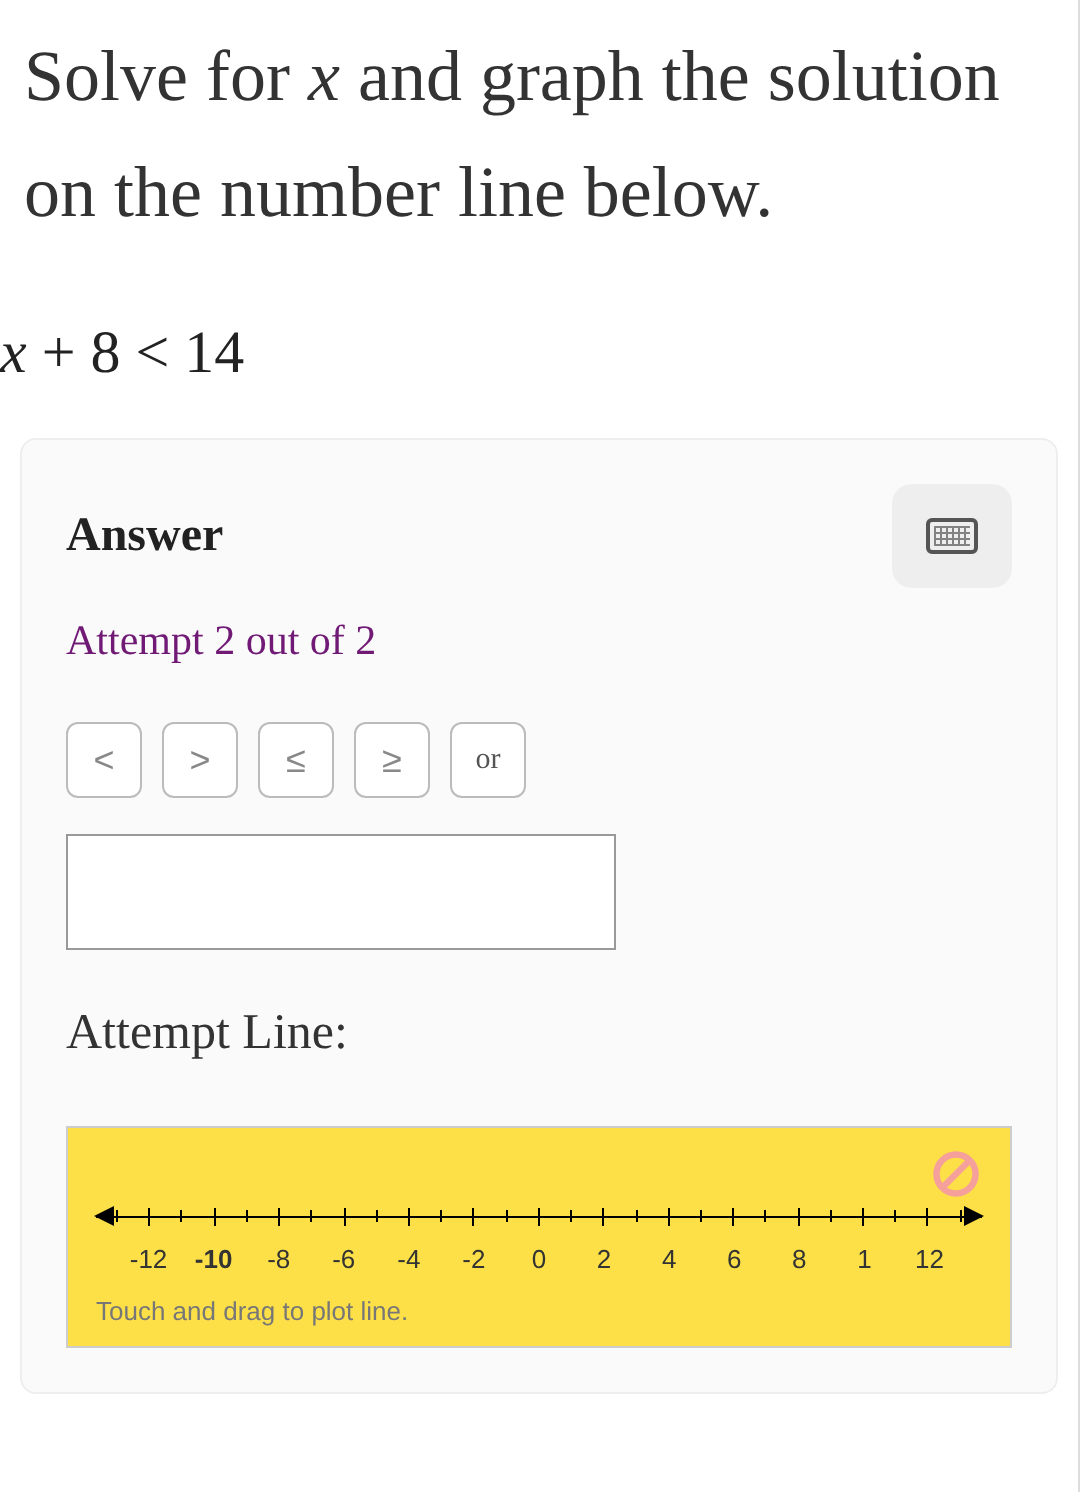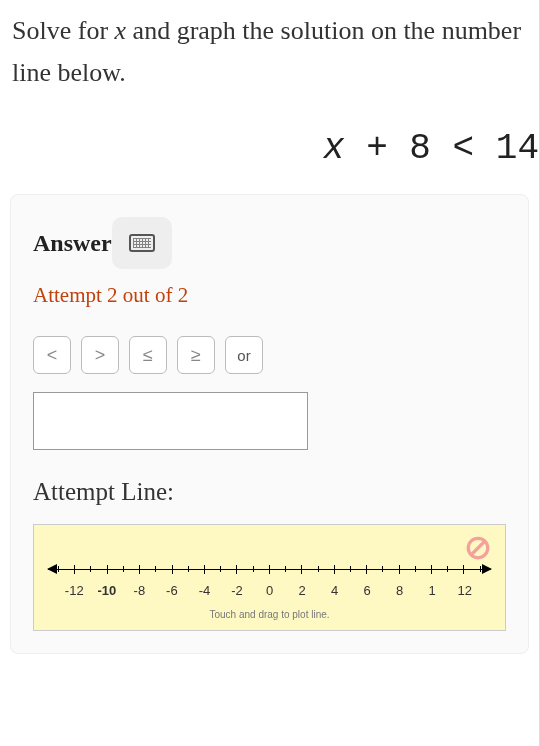--- a/index.html
+++ b/index.html
@@ -14,47 +14,48 @@
       background: #fff;
       color: #222;
       position: relative;
     }
     .container {
       padding: 10px 0 0 0;
       border-right: 1px solid #ddd;
       height: 100%;
     }
     .problem-text {
-      font-size: 26px;
+      font-size: 36px;
       line-height: 1.6;
       padding: 0 12px 20px 12px;
       color: #333;
     }
     .math-var {
       font-style: italic;
       font-family: 'Times New Roman', serif;
     }
     .equation {
-      text-align: right;
-      font-size: 36px;
+      text-align: left;
+      font-size: 30px;
       padding: 15px 0 25px 0;
-      font-family: Liberation Mono, monospace;
+      font-family: Liberation Serif, serif;
     }
     .equation .var {
       font-style: italic;
     }
     .answer-section {
       margin: 0 10px;
       padding: 22px;
       background: #fafafa;
       border: 1px solid #eee;
       border-radius: 8px;
     }
     .answer-header {
       display: flex;
+      justify-content: space-between;
       align-items: center;
     }
     .answer-title {
       font-size: 24px;
       font-weight: bold;
       color: #222;
     }
     .keyboard-btn {
       width: 60px;
       height: 52px;
@@ -80,21 +81,21 @@
     .keyboard-icon::before {
       content: "";
       position: absolute;
       inset: 2px;
       background: repeating-linear-gradient(90deg, #555 0 1px, transparent 1px 3px),
                   repeating-linear-gradient(0deg, #555 0 1px, transparent 1px 3px);
       opacity: 0.7;
     }
     .attempt-text {
       font-size: 21px;
-      color: #c2410c;
+      color: #701a75;
       margin-top: 14px;
     }
     .symbol-row {
       display: flex;
       gap: 10px;
       margin-top: 28px;
     }
     .symbol-btn {
       width: 38px;
       height: 38px;
@@ -105,37 +106,38 @@
       align-items: center;
       justify-content: center;
       font-size: 18px;
       color: #888;
       cursor: pointer;
       font-family: Arial, sans-serif;
     }
     .or-btn {
       font-size: 15px;
       color: #555;
+      font-family: Liberation Serif, serif;
     }
     .section-label {
       font-size: 25px;
       color: #333;
       margin-top: 28px;
     }
     .input-box {
       margin-top: 18px;
       width: 275px;
       height: 58px;
       border: 1px solid #999;
       background: #fff;
     }
     .number-line-box {
-      margin-top: 18px;
+      margin-top: 32px;
       border: 1px solid #ccc;
-      background: #fef9c3;
+      background: #fde047;
       padding: 36px 14px 10px 14px;
       position: relative;
     }
     .prohibit-icon {
       position: absolute;
       top: 10px;
       right: 14px;
       width: 26px;
       height: 26px;
     }
@@ -196,22 +198,21 @@
       font-size: 13px;
       font-family: Arial, sans-serif;
       color: #333;
     }
     .tick-label {
       position: absolute;
       transform: translateX(-50%);
       white-space: nowrap;
     }
     .hint-text {
-      text-align: center;
-      font-size: 10px;
+      font-size: 13px;
       color: #777;
       margin-top: 8px;
       font-family: Arial, sans-serif;
     }
   </style>
 </head>
 <body>
 
 <div class="container">
   <div class="problem-text">

